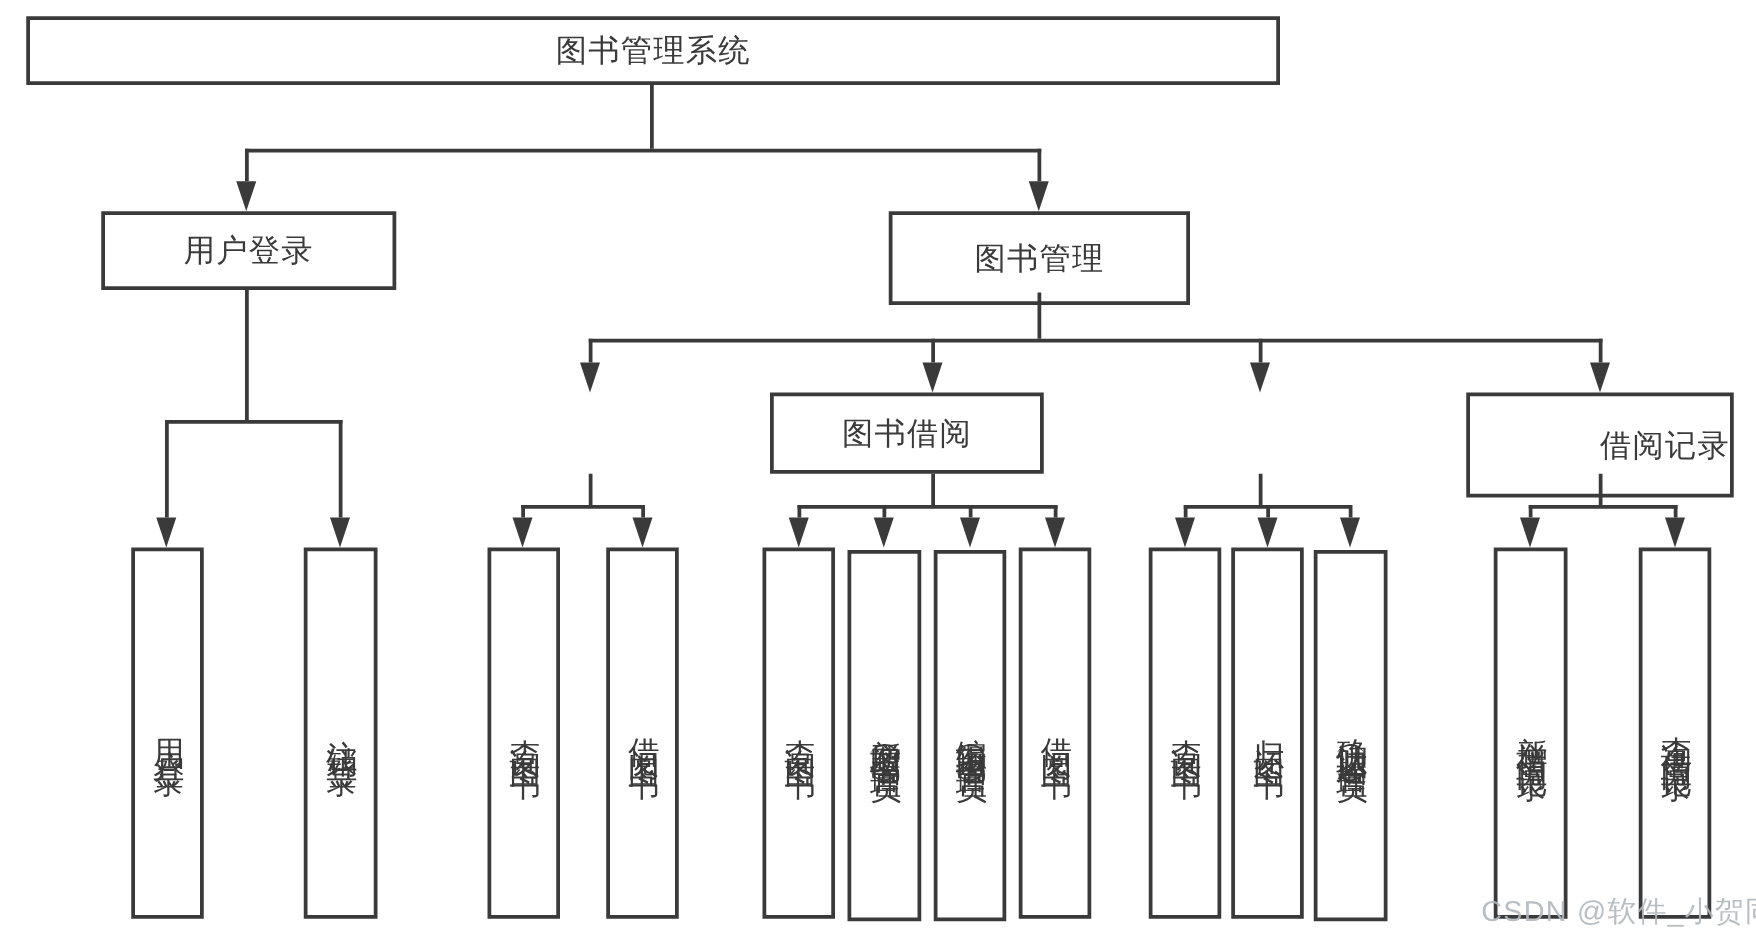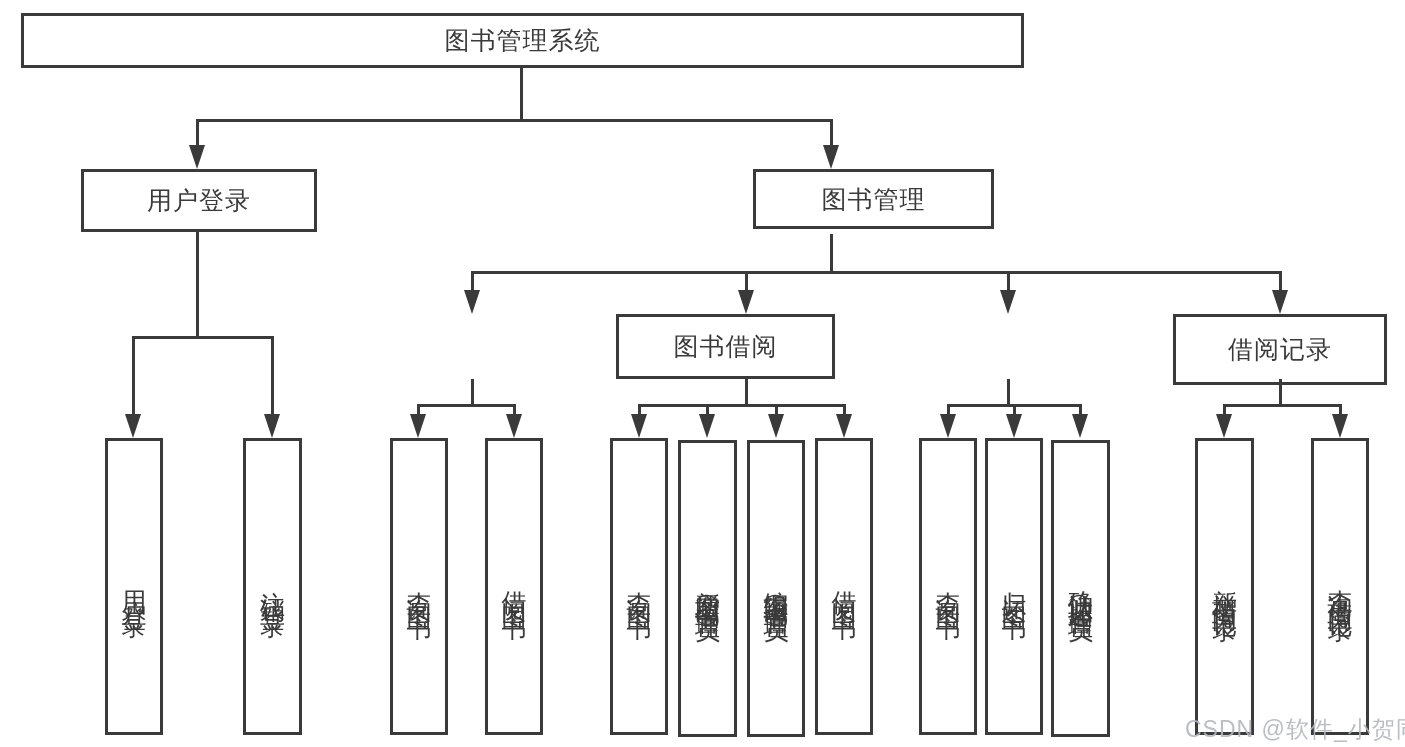--- a/index.html
+++ b/index.html
@@ -47,31 +47,31 @@
 <div class="canvas">
 
   <div class="box" style="left:21px;top:13px;width:1003px;height:55px;font-family:Liberation Mono, monospace;">
     <span>图书管理系统</span>
   </div>
 
   <div class="box" style="left:81px;top:169px;width:236px;height:63px;">
     <span>用户登录</span>
   </div>
 
-  <div class="box" style="left:753px;top:169px;width:241px;height:60px;">
+  <div class="box" style="left:711px;top:169px;width:241px;height:75px;">
     <span>图书管理</span>
   </div>
 
 
   <div class="box" style="left:616px;top:314px;width:219px;height:65px;">
     <span>图书借阅</span>
   </div>
 
 
-  <div class="box" style="left:1173px;top:314px;width:214px;height:71px;">
+  <div class="box" style="left:1173px;top:314px;width:214px;height:84px;justify-content:flex-end;">
     <span>借阅记录</span>
   </div>
 
   <div class="vbox v4" style="left:105px;top:438px;width:58px;height:297px;">
     <span>用户登录</span>
   </div>
   <div class="vbox v4" style="left:243px;top:438px;width:59px;height:297px;">
     <span>注销登录</span>
   </div>
 

